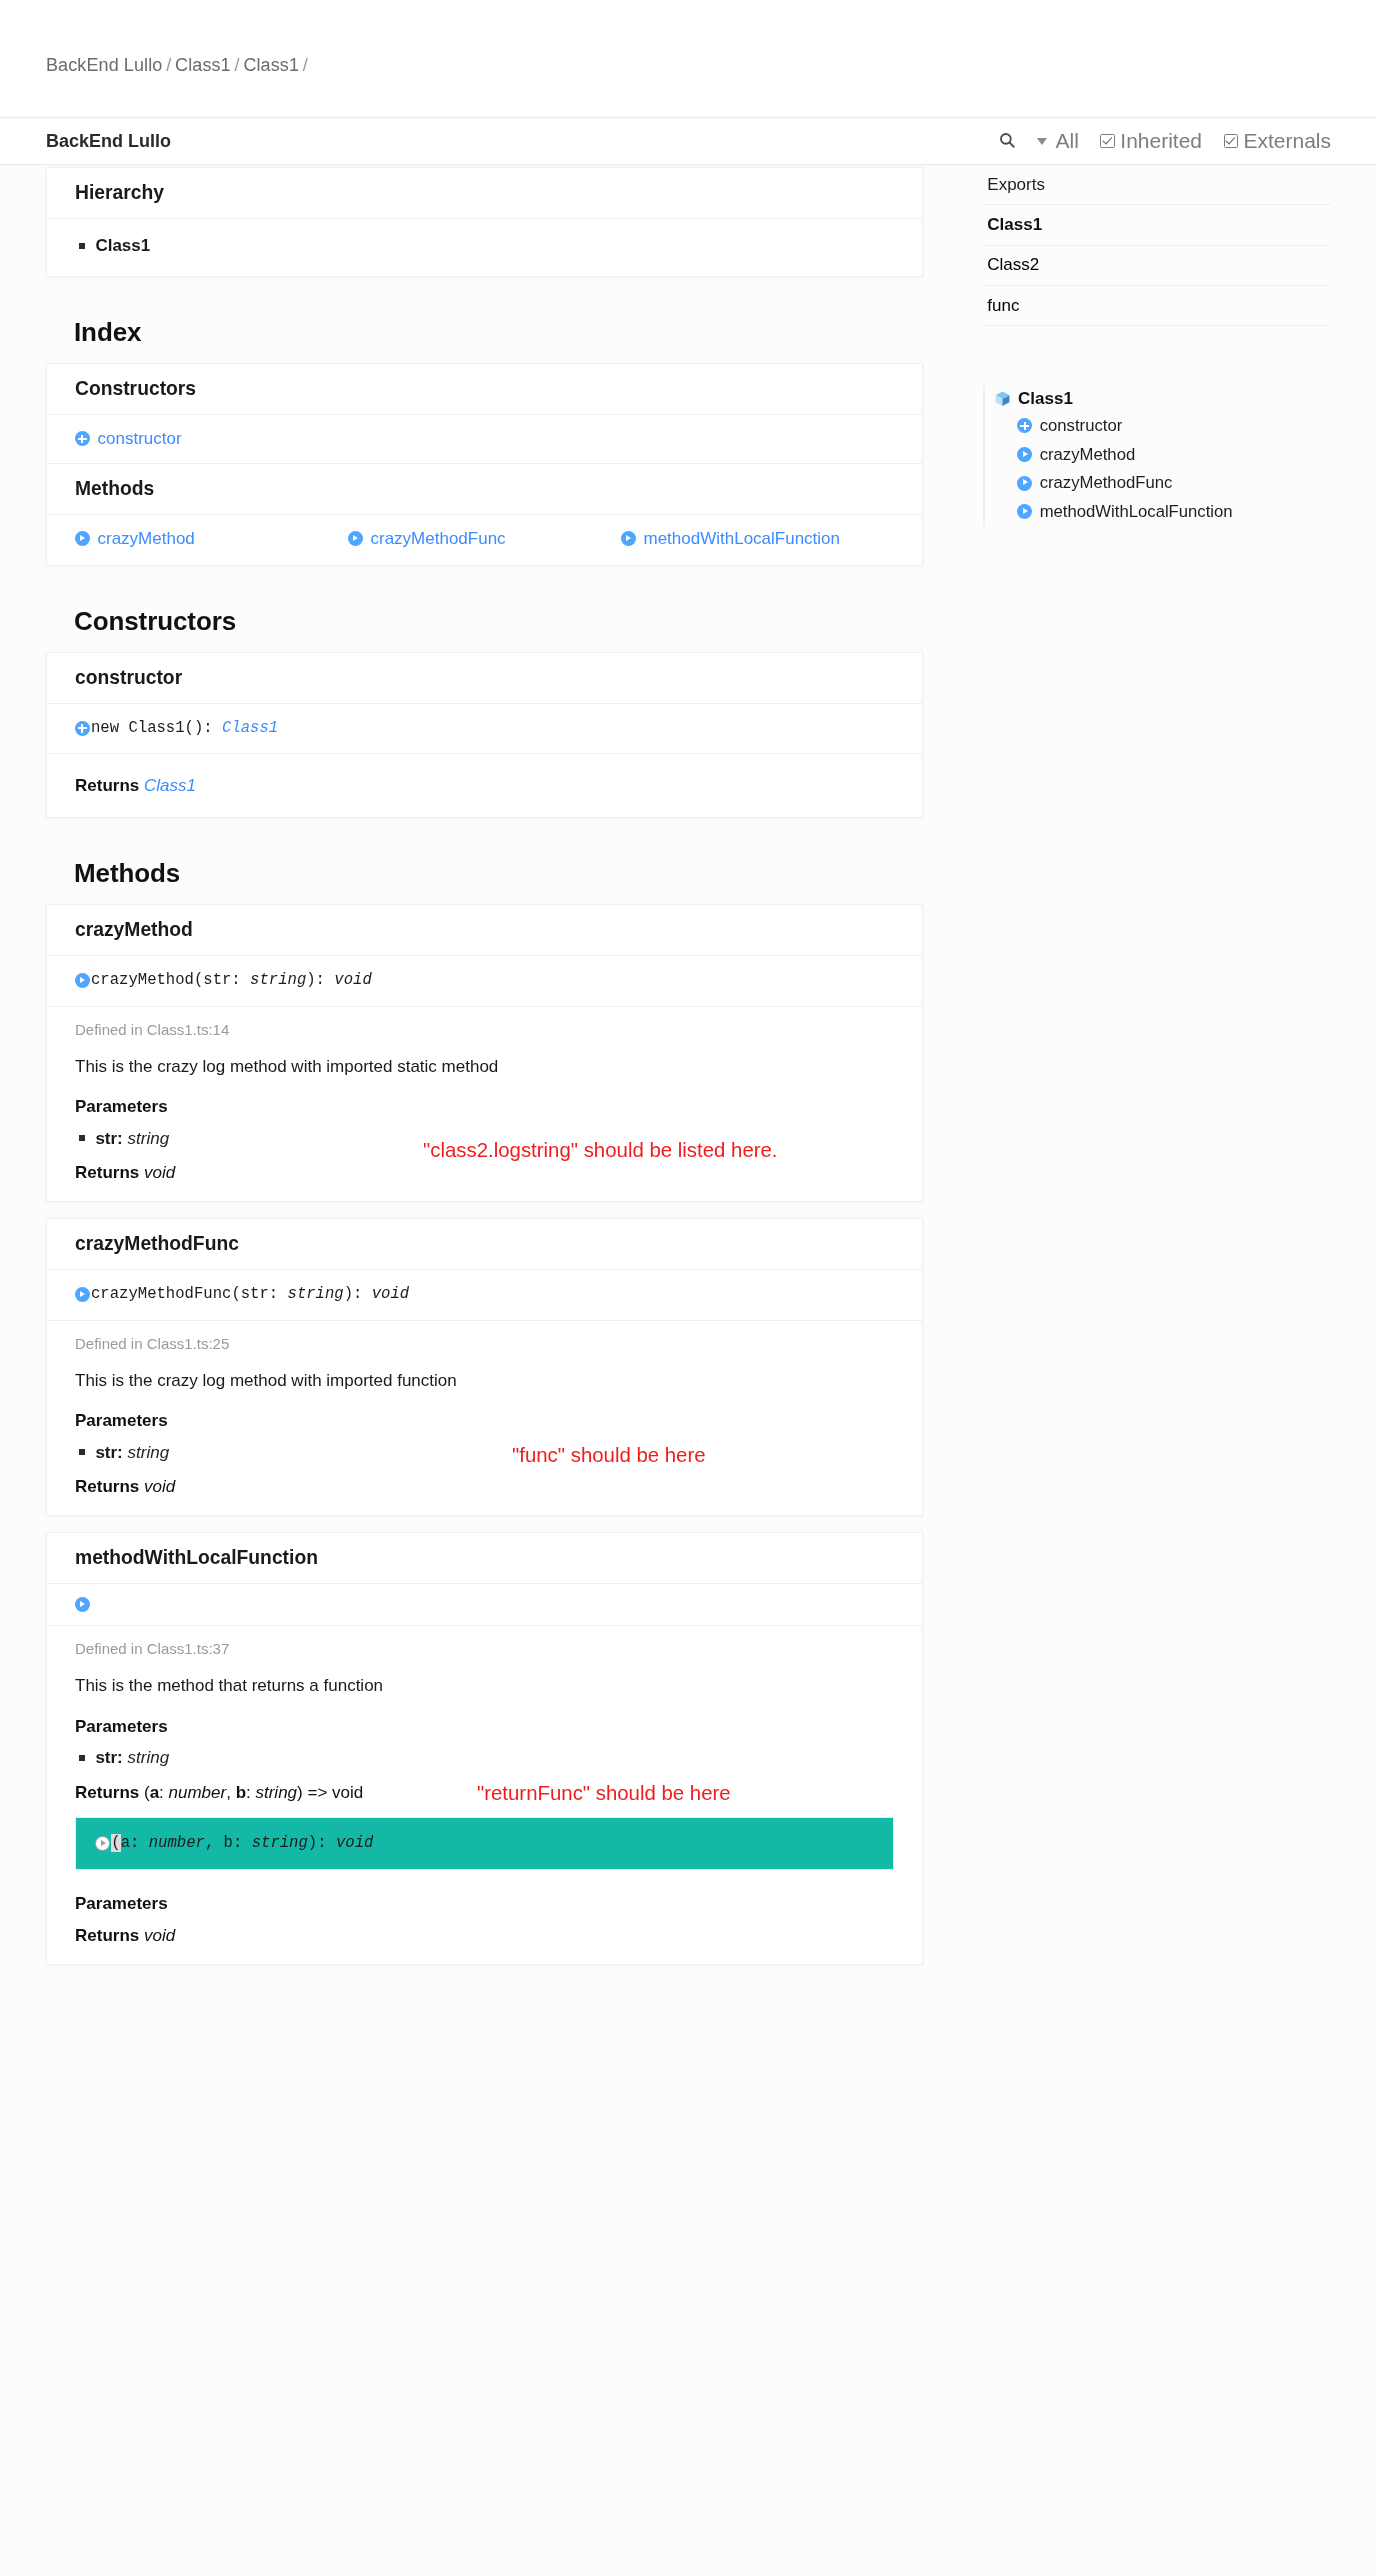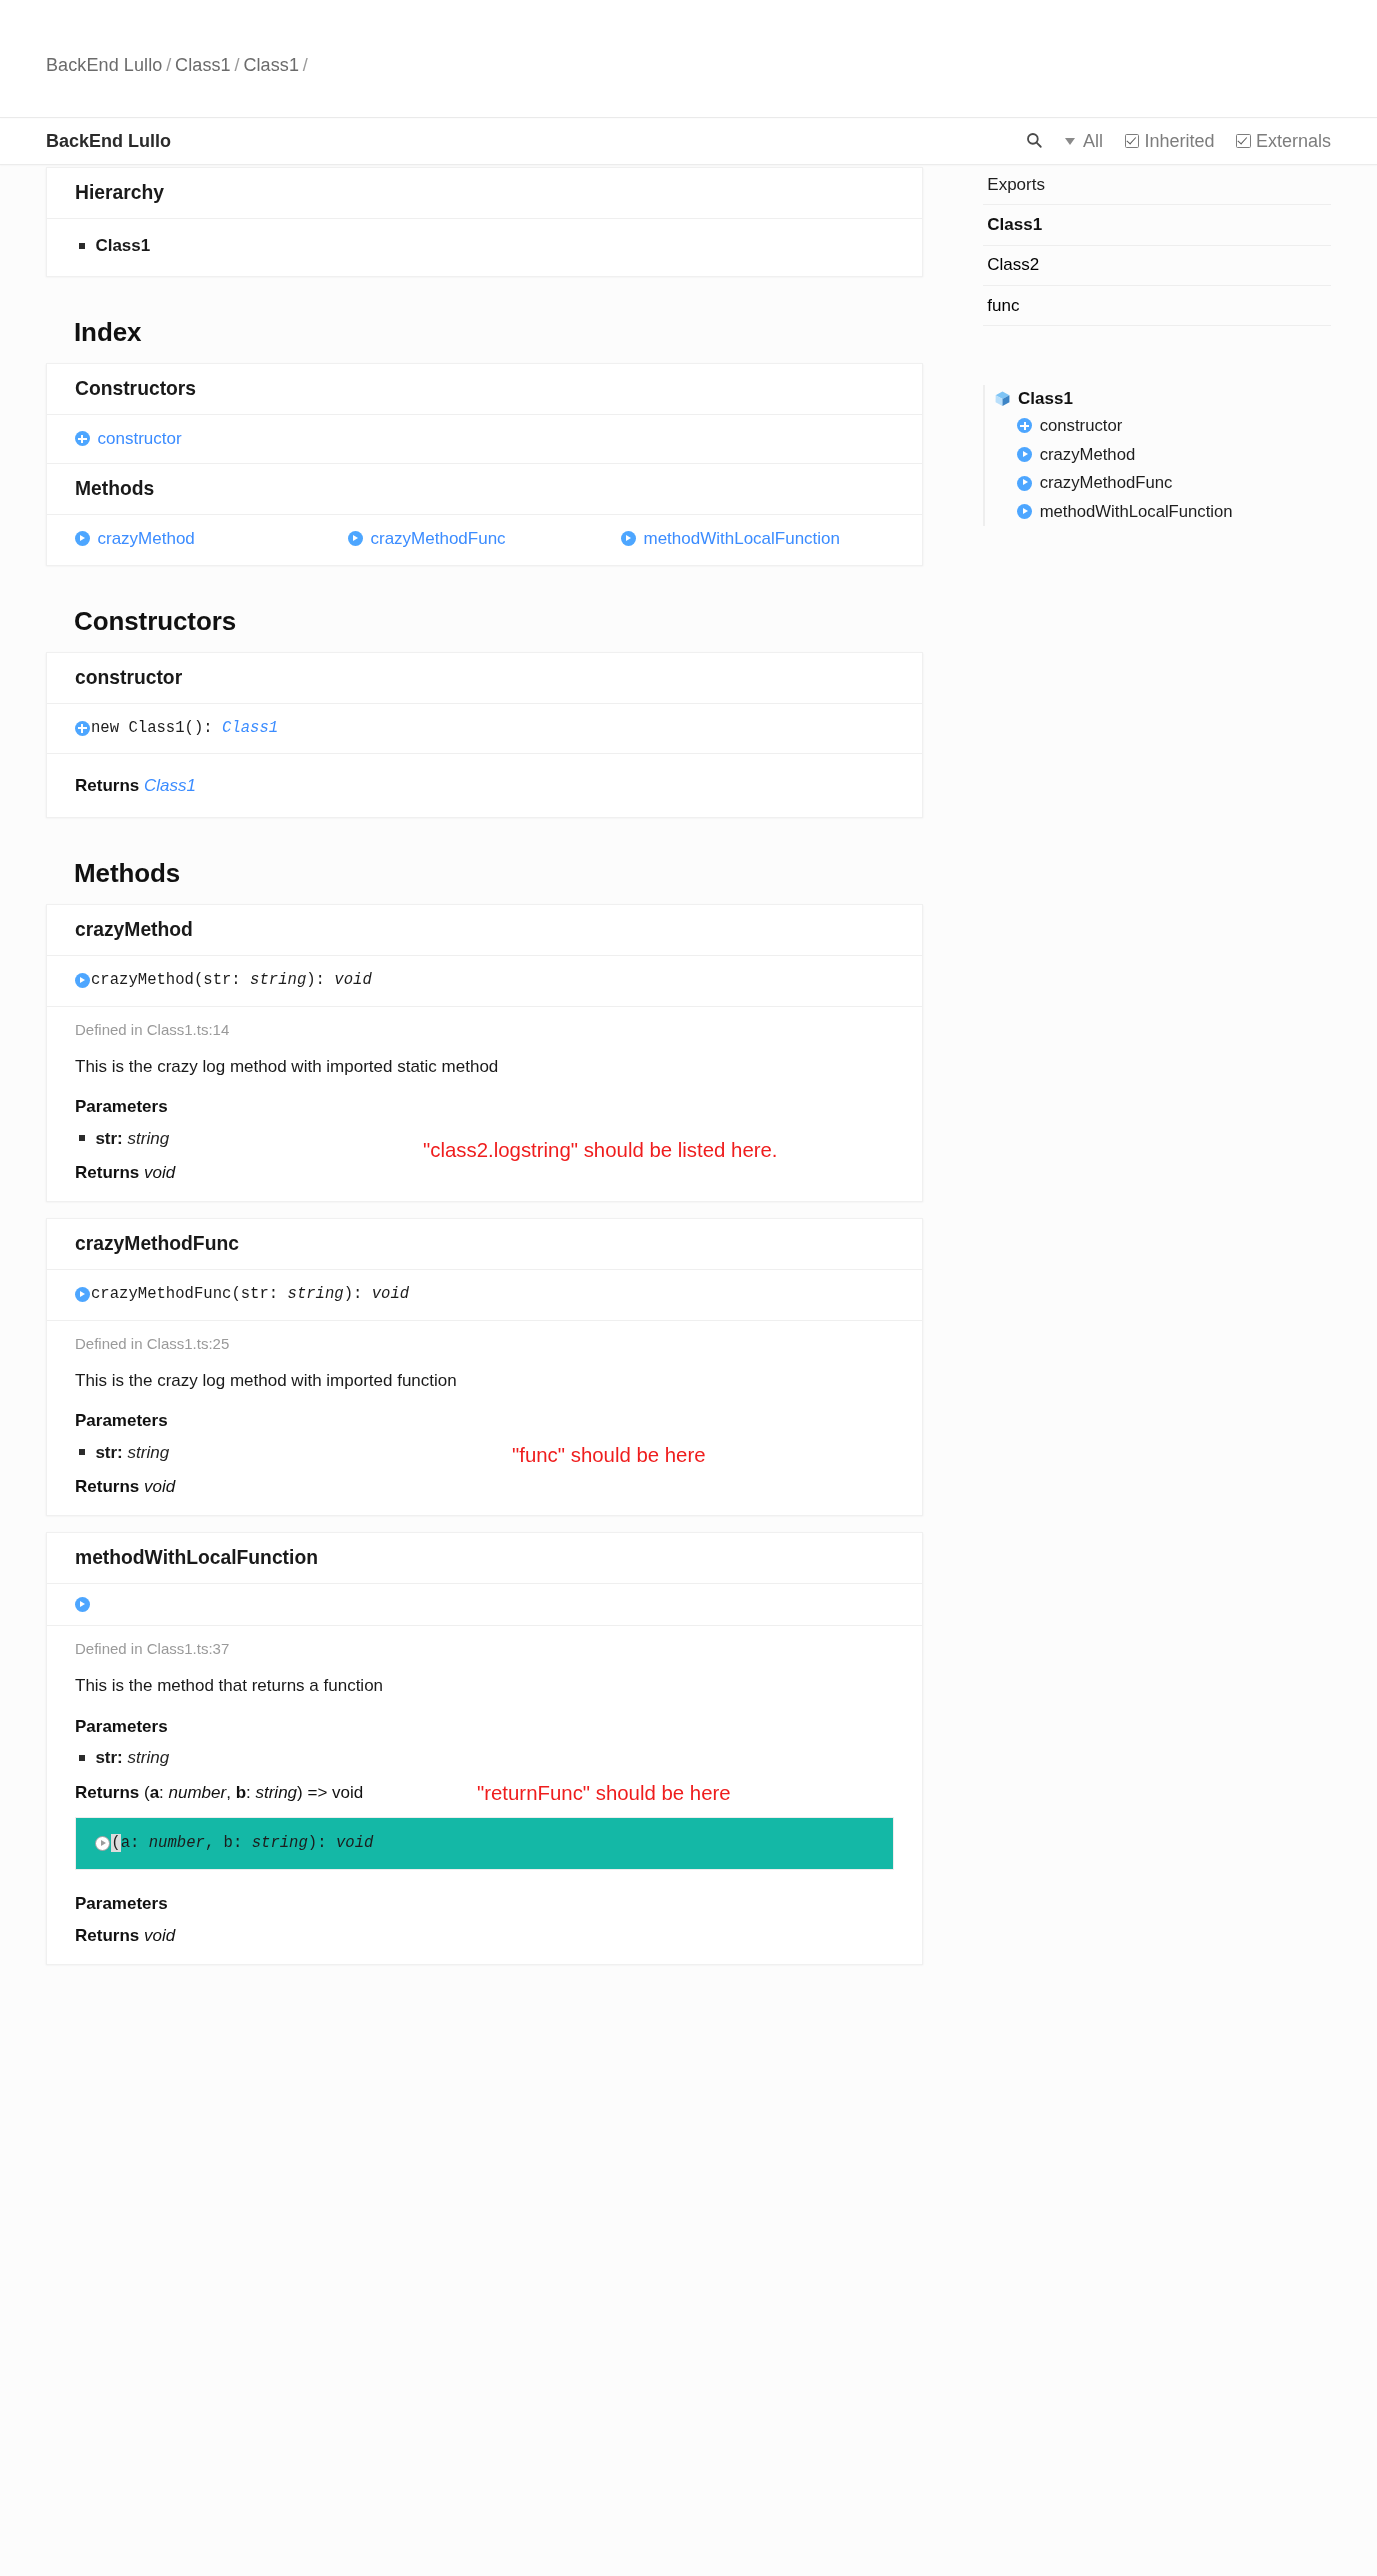--- a/index.html
+++ b/index.html
@@ -67,21 +67,21 @@
     margin-left: auto;
     display: flex;
     align-items: center;
     gap: 21.5px;
   }
   .tb-search { display: flex; align-items: center; cursor: pointer; }
   .tb-filter {
     display: flex;
     align-items: center;
     gap: 5.4px;
-    font-size: 18px;
+    font-size: 21px;
     color: #7d7d7d;
     cursor: pointer;
     white-space: nowrap;
   }
   .chev {
     display: inline-block;
     width: 0; height: 0;
     border-left: 5.9px solid transparent;
     border-right: 5.9px solid transparent;
     border-top: 7px solid #8a8a8a;

